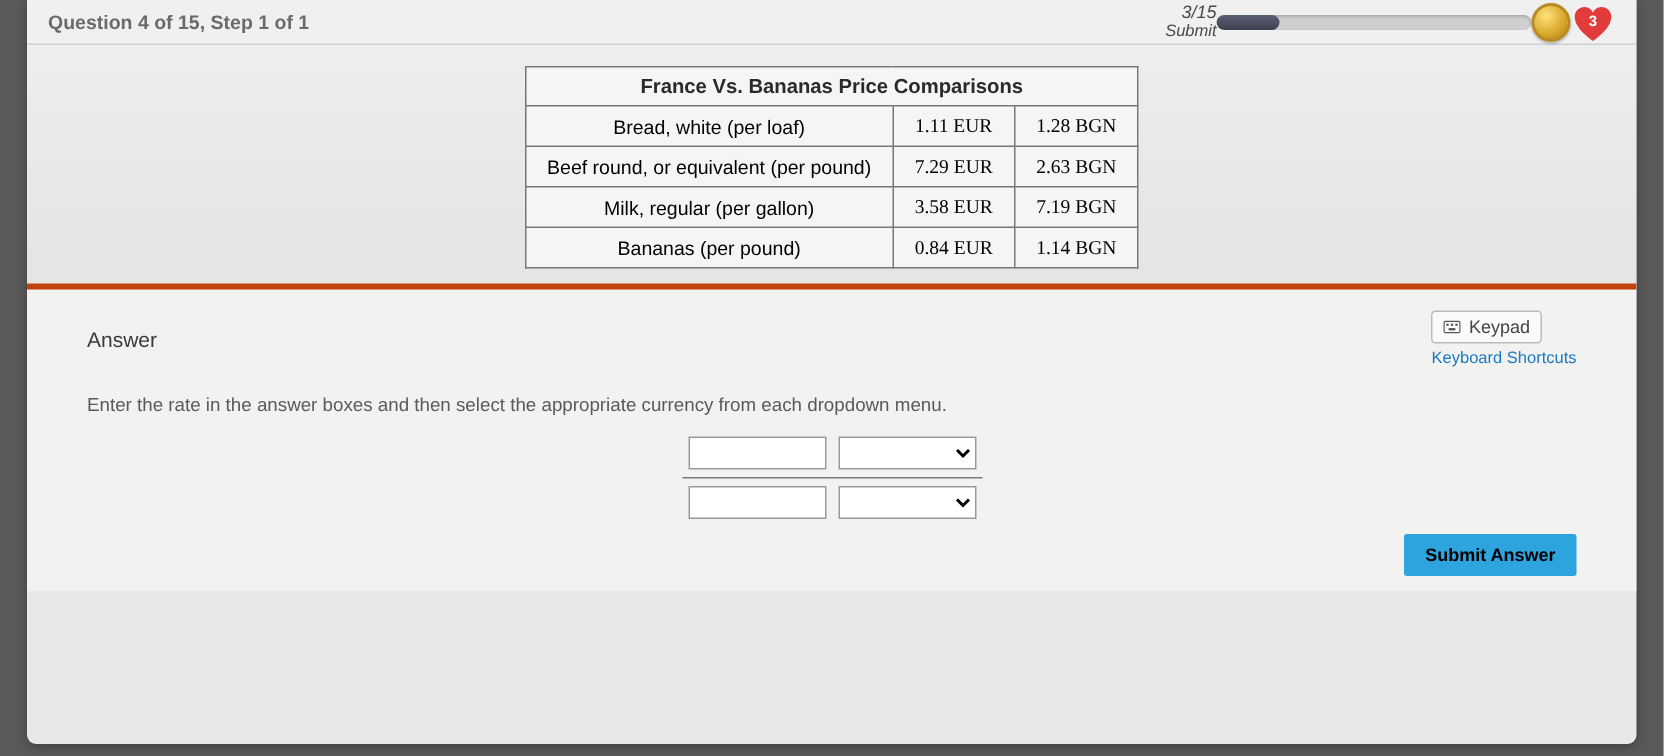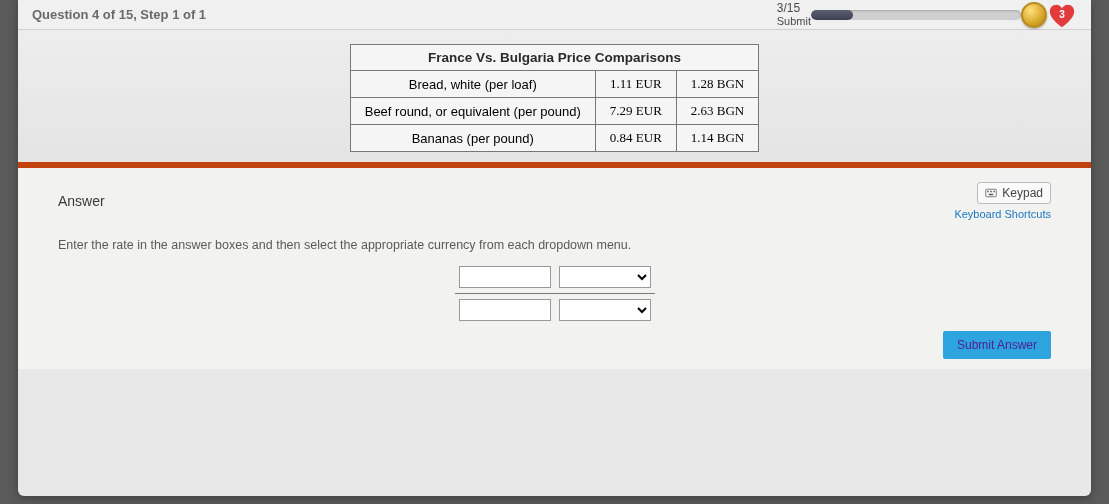--- a/index.html
+++ b/index.html
@@ -34,21 +34,22 @@
       font-size: 13px;
       font-weight: 700;
       color: #6a6a6a;
       white-space: nowrap;
     }
     .topbar-spacer { flex: 1; }
     .correct-counter {
       font-size: 11px;
       line-height: 1.1;
       color: #4a4a4a;
-      text-align: left;
+      text-align: right;
+      font-style: italic;
     }
     .correct-counter .num { font-size: 12px; }
     .progress-track {
       width: 210px;
       height: 10px;
       background: #cfcfcf;
       border-radius: 5px;
       overflow: hidden;
       box-shadow: inset 0 1px 2px rgba(0,0,0,0.2);
     }
@@ -101,34 +102,34 @@
       color: #2a2a2a;
     }
     .table-title th {
       font-size: 13.5px;
       padding: 7px 14px;
     }
     table.data td.val { font-family: Georgia, 'Times New Roman', serif; }
 
     .answer-section {
       background: #f2f2f0;
-      border-top: 6px solid #c2410c;
+      border-top: 4px solid #c2410c;
       padding: 14px 40px 10px;
       position: relative;
     }
     .answer-header {
       display: flex;
       align-items: center;
       justify-content: space-between;
     }
     .answer-label {
       font-size: 14px;
       color: #3a3a3a;
     }
-    .right-helpers { text-align: right; }
+    .right-helpers { }
     .keypad-btn {
       display: inline-flex;
       align-items: center;
       gap: 5px;
       border: 1px solid #bbb;
       background: #fafafa;
       padding: 3px 7px;
       border-radius: 3px;
       font-size: 12px;
       color: #444;
@@ -178,26 +179,27 @@
       background: #fff;
       font-size: 12px;
     }
     .submit-bar {
       display: flex;
       justify-content: flex-end;
       margin-top: 10px;
     }
     .submit-btn {
       background: #2da4dd;
-      color: #4c1d95;
+      color: #000000;
       border: none;
       padding: 7px 14px;
       font-size: 12px;
       border-radius: 2px;
       cursor: pointer;
+      font-weight: bold;
     }
   </style>
 </head>
 <body>
 
 <div class="app-frame">
 
   <div class="topbar">
     <span class="q-title">Question 4 of 15, Step 1 of 1</span>
     <div class="topbar-spacer"></div>
@@ -214,31 +216,36 @@
           <path fill="#e23b3b" d="M16 29s-13-8.35-13-17c0-4 3-7 7-7 3 0 5 2 6 4 1-2 3-4 6-4 4 0 7 3 7 7 0 8.65-13 17-13 17z"></path>
         </svg>
       <span class="count">3</span>
     </div>
   </div>
 
   <div class="content">
     <table class="data">
       <tbody>
           <tr class="table-title">
-            <th colspan="3">France Vs. Bulgaria Price Comparisons</th>
+            <th colspan="3">France Vs. Bananas Price Comparisons</th>
           </tr>
       <tr>
         <td>Bread, white (per loaf)</td>
         <td class="val">1.11 EUR</td>
         <td class="val">1.28 BGN</td>
       </tr>
       <tr>
         <td>Beef round, or equivalent (per pound)</td>
         <td class="val">7.29 EUR</td>
         <td class="val">2.63 BGN</td>
+      </tr>
+      <tr>
+        <td>Milk, regular (per gallon)</td>
+        <td class="val">3.58 EUR</td>
+        <td class="val">7.19 BGN</td>
       </tr>
       <tr>
         <td>Bananas (per pound)</td>
         <td class="val">0.84 EUR</td>
         <td class="val">1.14 BGN</td>
       </tr>
     </tbody>
       </table>
   </div>
 

